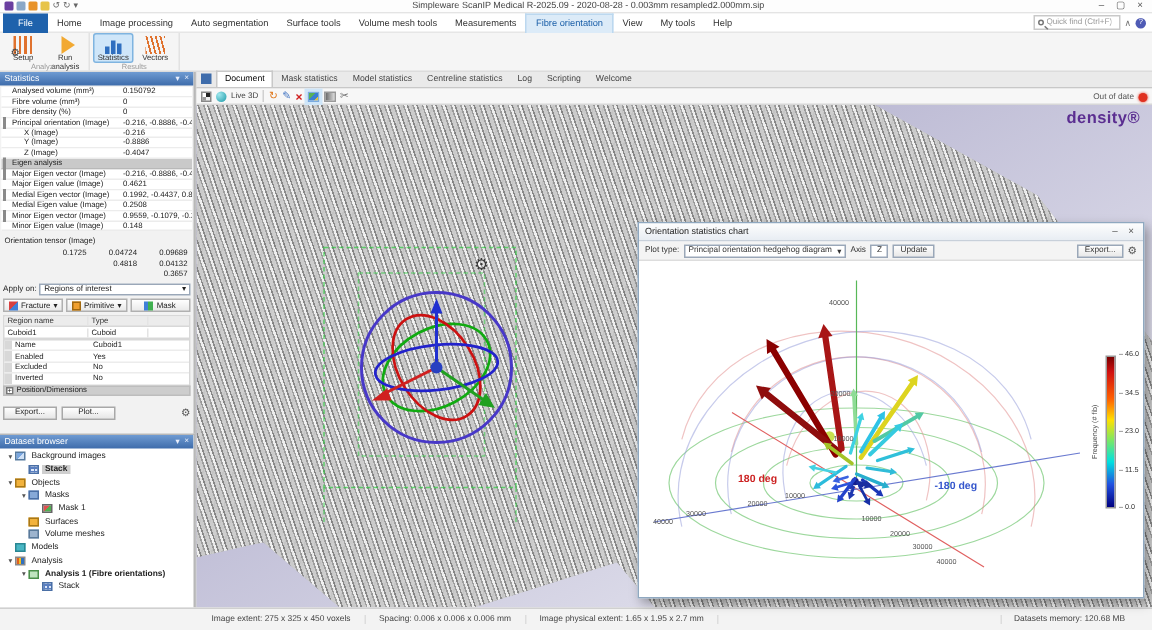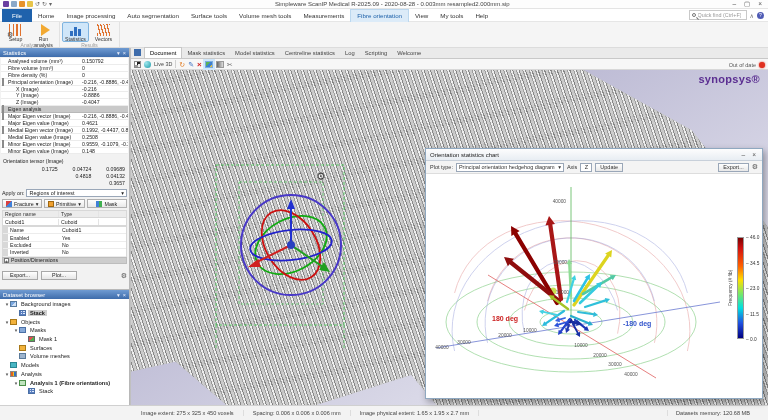--- a/index.html
+++ b/index.html
@@ -477,21 +477,21 @@
       <span class="tb-img"></span>
       <span class="tb-grad"></span>
       <span class="tbi" style="color:#666">✂</span>
       <span class="outofdate">
         <span>Out of date</span>
         <span class="reddot"></span>
       </span>
     </div>
     <div class="viewport">
       <div class="fibers"></div>
-      <div class="logo">synopsys®</div>
+      <div class="logo">density®</div>
 
       <svg class="ab" style="left:70px;top:80px" width="170" height="200" viewBox="0 0 170 200">
         <rect x="15" y="15" width="128" height="160" fill="none" stroke="#2ecc40" stroke-width="1" stroke-dasharray="3,2" opacity=".7"></rect>
         <rect x="38" y="32" width="84" height="122" fill="none" stroke="#2ecc40" stroke-width="1" stroke-dasharray="3,2" opacity=".55"></rect>
         <line x1="15" y1="175" x2="15" y2="198" stroke="#2ecc40" stroke-dasharray="3,2" opacity=".6"></line>
         <line x1="143" y1="175" x2="143" y2="198" stroke="#2ecc40" stroke-dasharray="3,2" opacity=".6"></line>
       </svg>
 
       <svg class="ab" style="left:104px;top:119px" width="112" height="112" viewBox="0 0 112 112">
         <circle cx="56" cy="56" r="50" fill="none" stroke="#4838c8" stroke-width="2"></circle>

